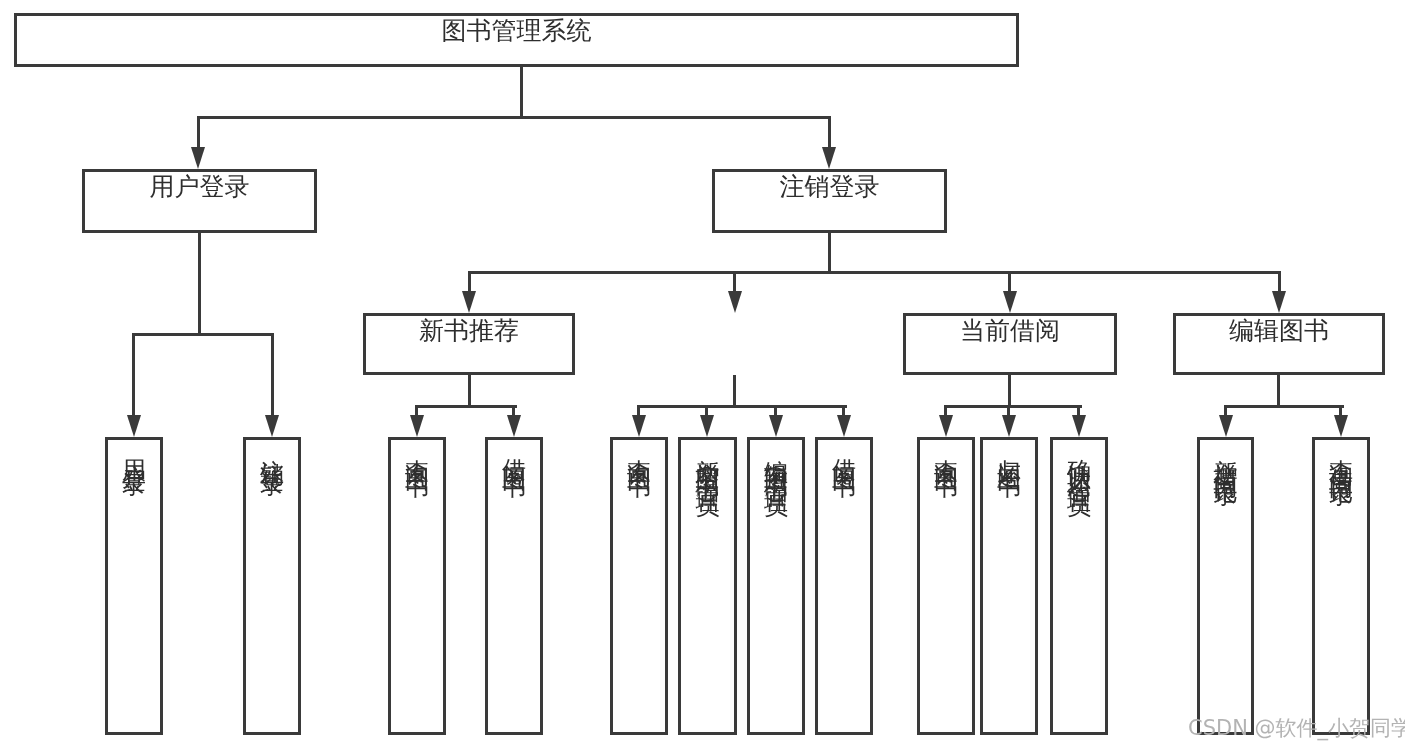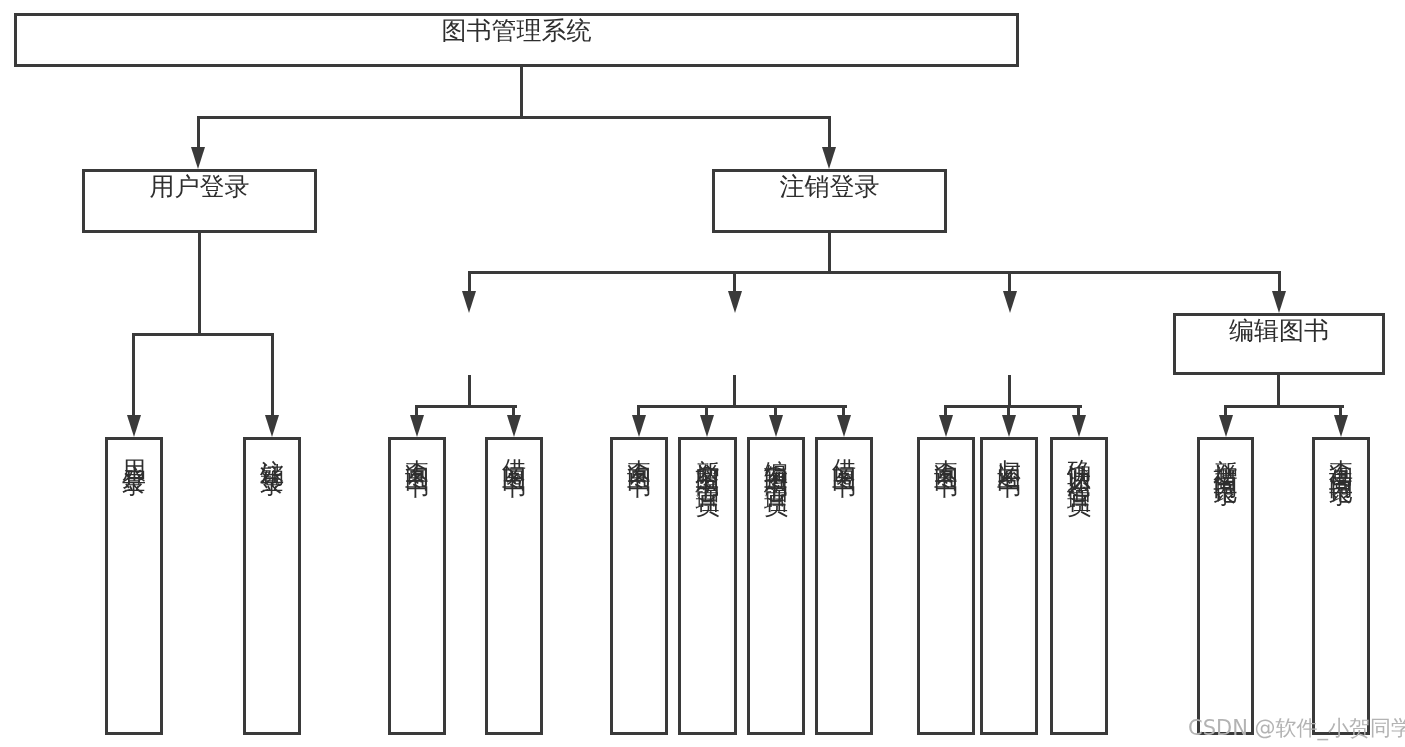--- a/index.html
+++ b/index.html
@@ -39,20 +39,26 @@
     <span>图书管理系统</span>
   </div>
 
   <div class="box" style="left:82px;top:169px;width:235px;height:64px">
     <span>用户登录</span>
   </div>
   <div class="box" style="left:712px;top:169px;width:235px;height:64px">
     <span>注销登录</span>
   </div>
 
+  <div class="box" style="left:363px;top:313px;width:212px;height:62px">
+    <span>新书推荐</span>
+  </div>
+  <div class="box" style="left:903px;top:313px;width:214px;height:62px">
+    <span>当前借阅</span>
+  </div>
   <div class="box" style="left:1173px;top:313px;width:212px;height:62px">
     <span>编辑图书</span>
   </div>
 
   <div class="box v" style="left:105px;top:437px;width:58px;height:298px">
     <span>用户登录</span>
   </div>
   <div class="box v" style="left:243px;top:437px;width:58px;height:298px">
     <span>注销登录</span>
   </div>

